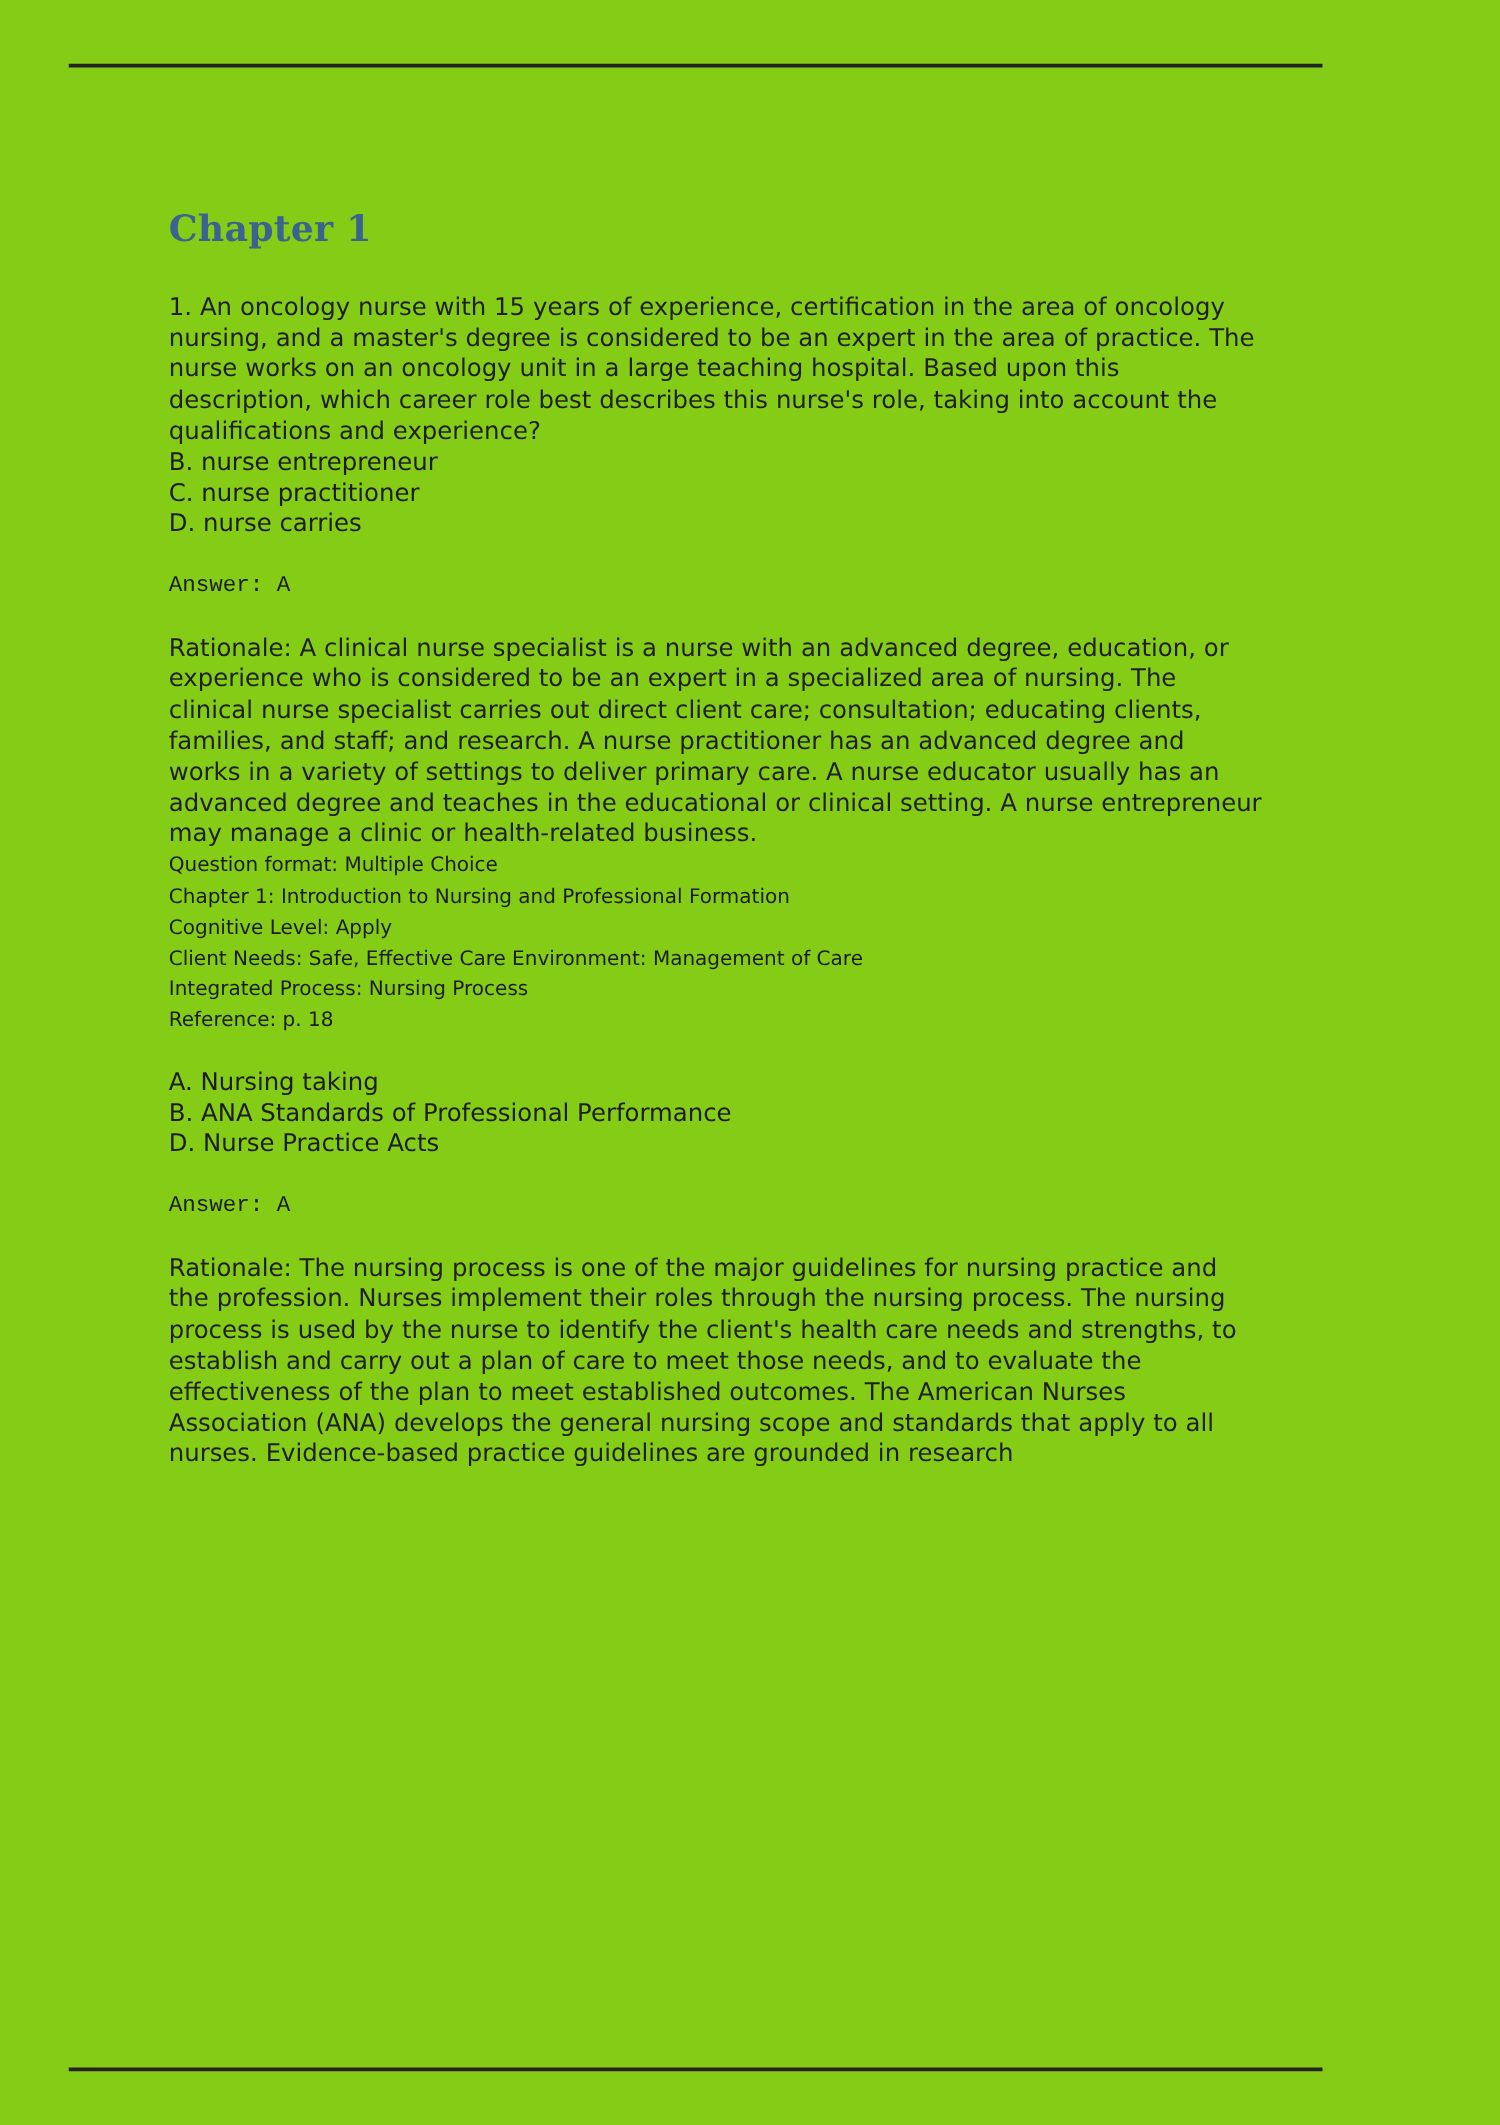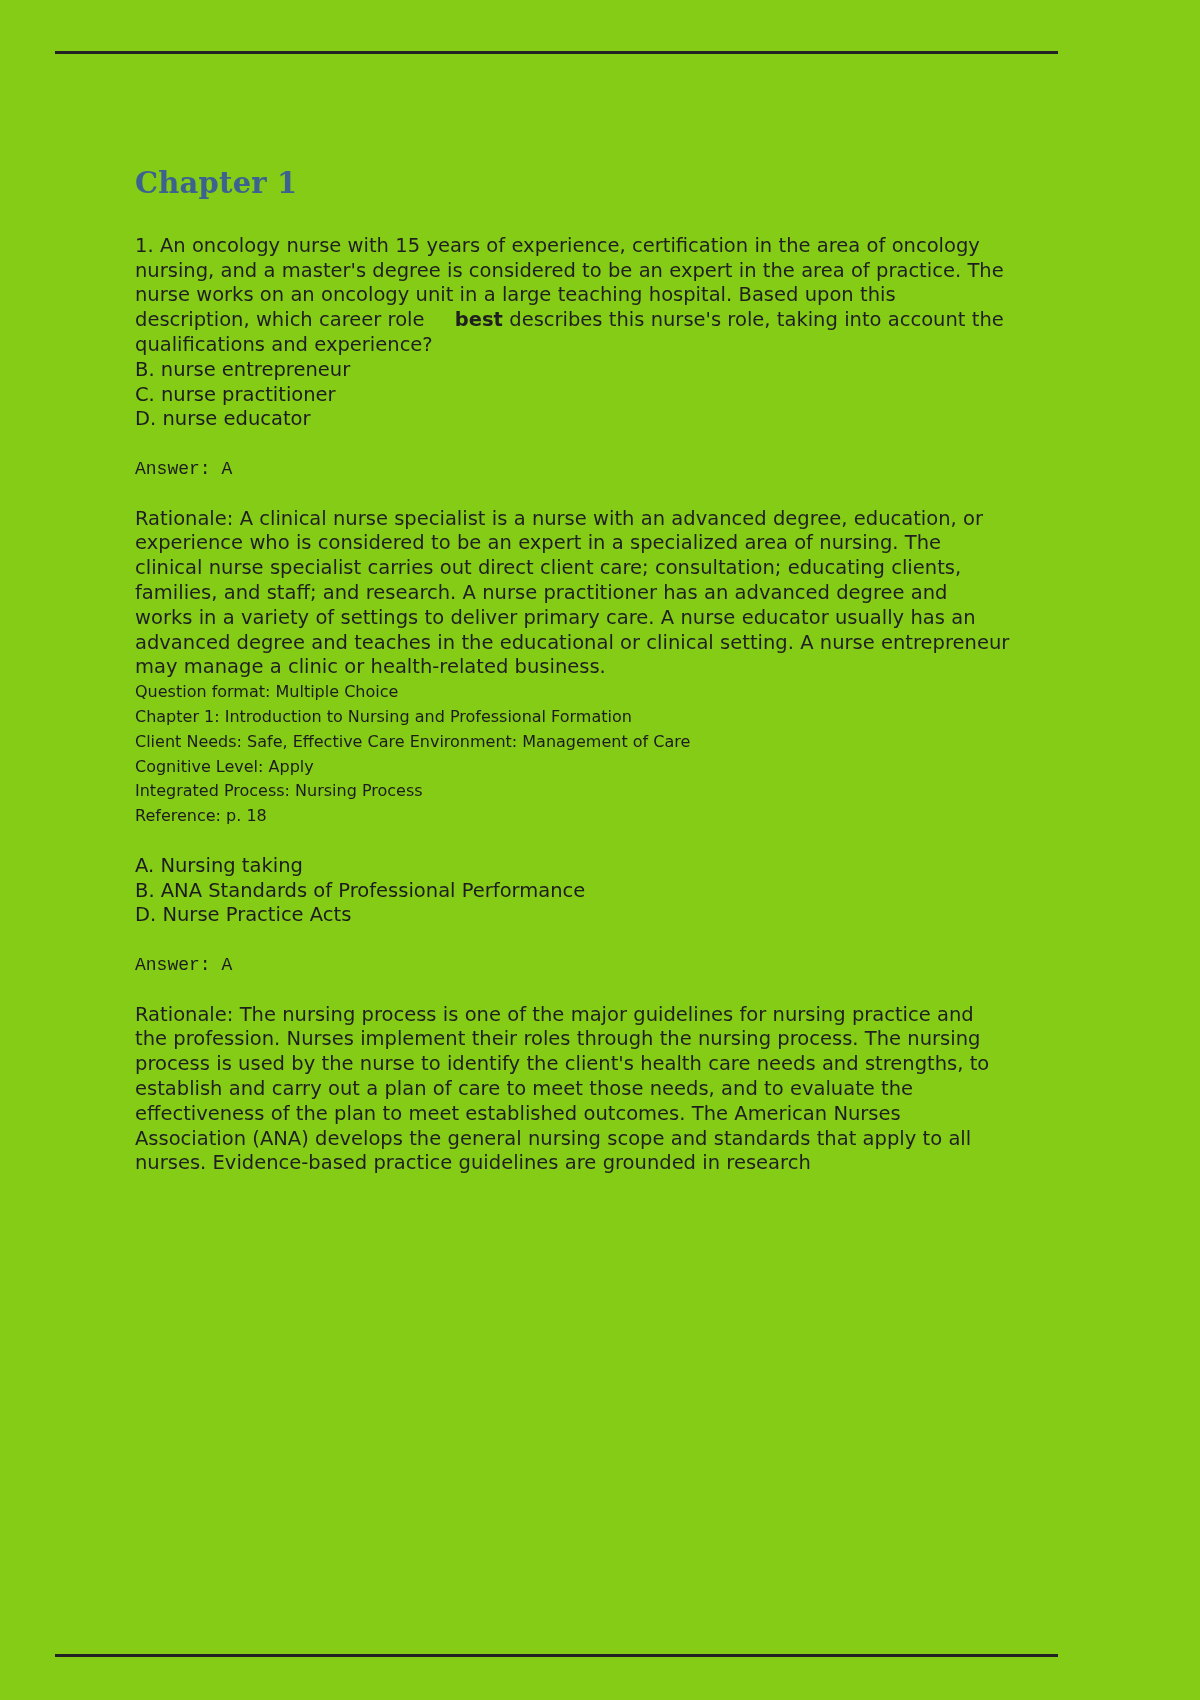--- a/index.html
+++ b/index.html
@@ -87,51 +87,51 @@
     line-height: 24.8px;
   }
 
   .meta-list { margin: 0; }
   .meta-line {
     font-size: 16px;
     line-height: 24.8px;
     white-space: nowrap;
   }
 
-  b, .bold { font-weight: bold; margin-left: 24px; }
+  b, .bold { font-weight: normal; }
 
   .q-block { margin: 0; }
 </style>
 </head>
 <body>
 
 <div class="page">
 
   <div class="rule rule-top"></div>
 
   <div class="content">
 
     <h1 class="chapter-heading">Chapter 1</h1>
 
     <div class="q-block">
       <p class="block q-stem"><span>1. An oncology nurse with 15 years of experience, certification in the area of oncology nursing, and a master's degree is considered to be an expert in the area of practice. The nurse works on an oncology unit in a large teaching hospital. Based upon this description, which career role </span><b>best</b><span> describes this nurse's role, taking into account the qualifications and experience?</span></p>
       <div class="opt-list">
         <div class="opt-line">B. nurse entrepreneur</div>
         <div class="opt-line">C. nurse practitioner</div>
-        <div class="opt-line">D. nurse educator</div>
+        <div class="opt-line">D. nurse carries</div>
       </div>
       <div class="gap-answer"></div>
       <div class="answer-line">Answer: A</div>
       <div class="gap-answer"></div>
       <p class="block rationale">Rationale: A clinical nurse specialist is a nurse with an advanced degree, education, or experience who is considered to be an expert in a specialized area of nursing. The clinical nurse specialist carries out direct client care; consultation; educating clients, families, and staff; and research. A nurse practitioner has an advanced degree and works in a variety of settings to deliver primary care. A nurse educator usually has an advanced degree and teaches in the educational or clinical setting. A nurse entrepreneur may manage a clinic or health-related business.</p>
       <div class="meta-list">
         <div class="meta-line">Question format: Multiple Choice</div>
         <div class="meta-line">Chapter 1: Introduction to Nursing and Professional Formation</div>
+        <div class="meta-line">Cognitive Level: Apply</div>
         <div class="meta-line">Client Needs: Safe, Effective Care Environment: Management of Care</div>
-        <div class="meta-line">Cognitive Level: Apply</div>
         <div class="meta-line">Integrated Process: Nursing Process</div>
         <div class="meta-line">Reference: p. 18</div>
       </div>
     </div>
 
     <div class="gap-small"></div>
 
     <div class="q-block">
       <div class="opt-list">
         <div class="opt-line">A. Nursing taking</div>

